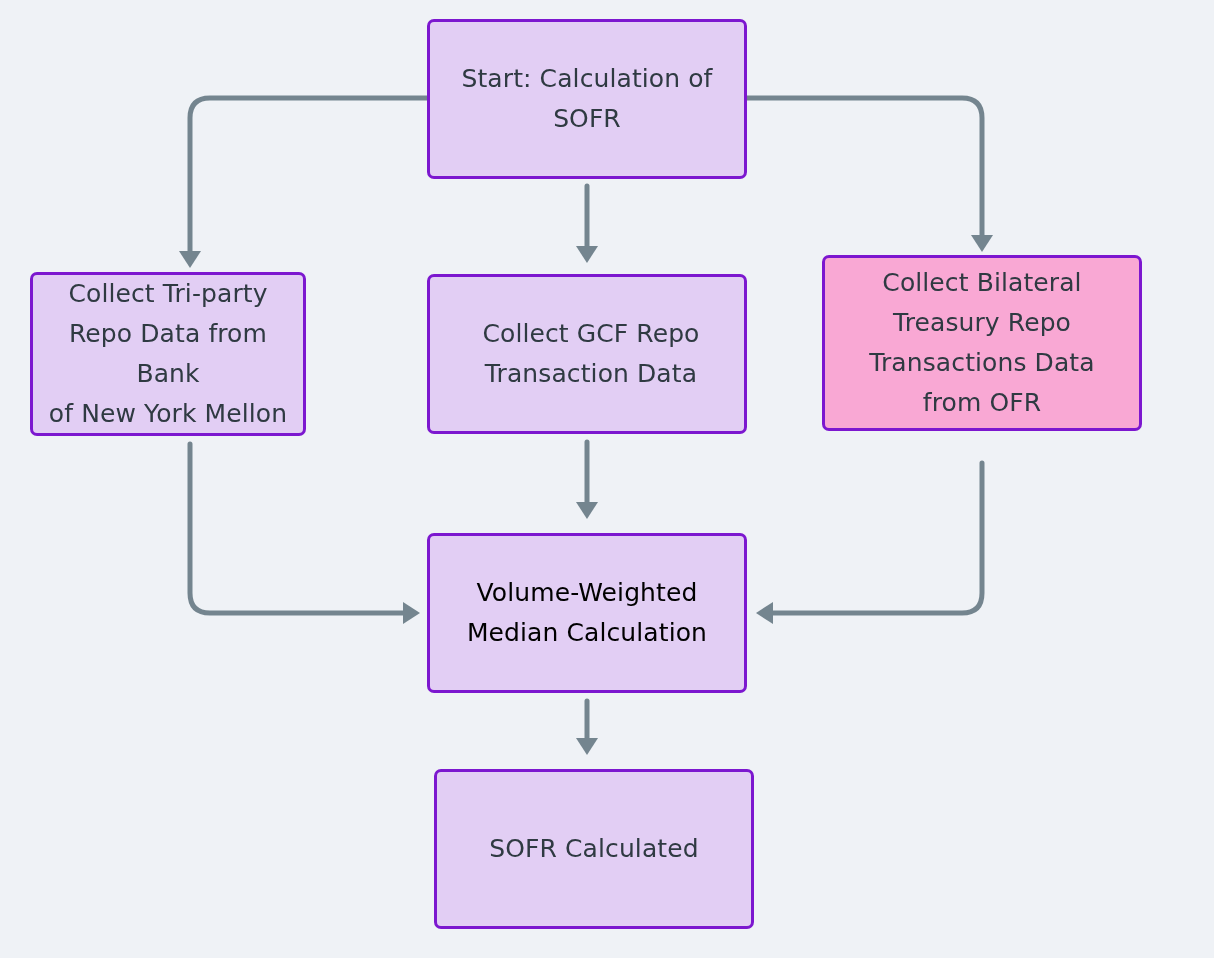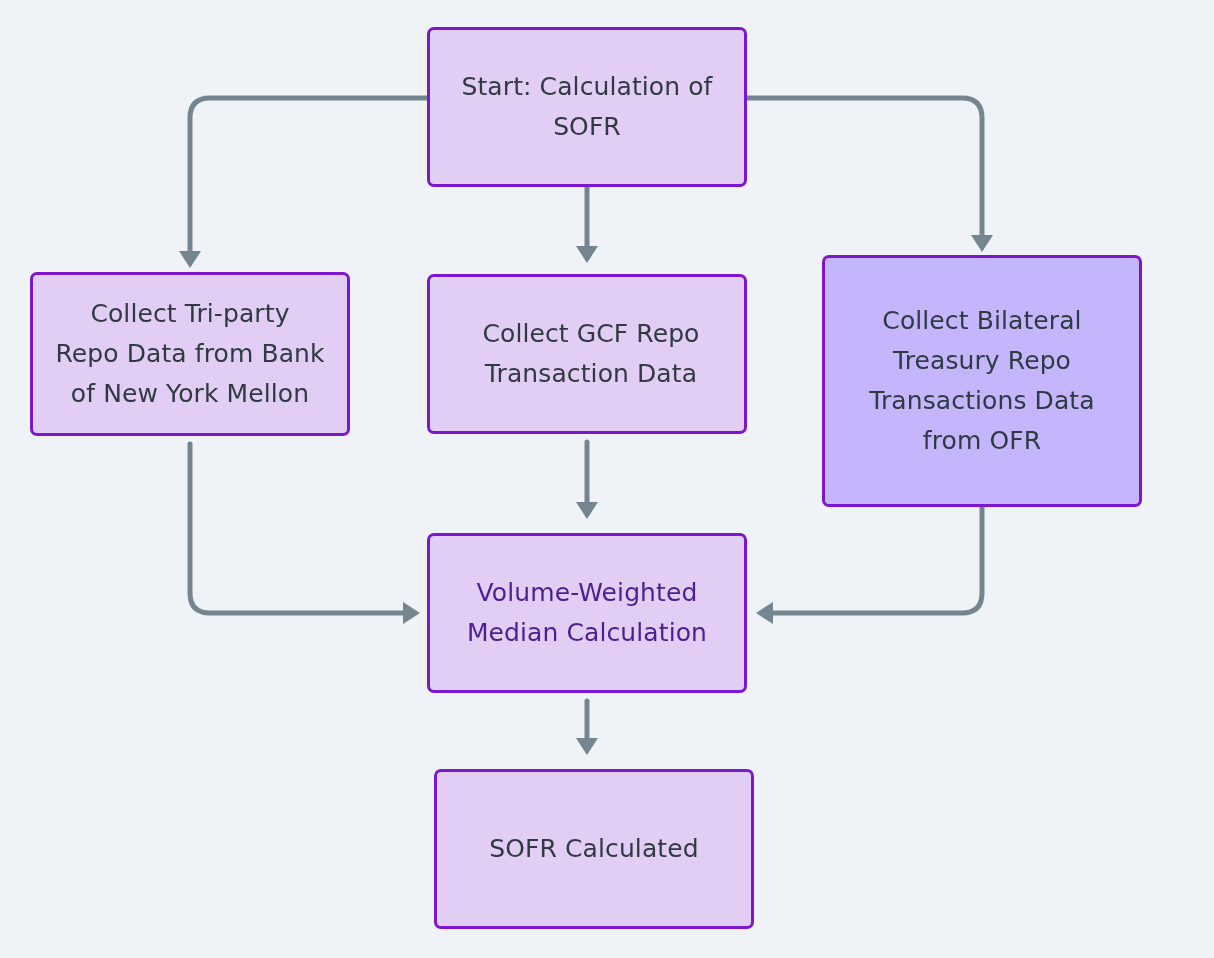--- a/index.html
+++ b/index.html
@@ -64,44 +64,44 @@
       <path d="M 190 444 L 190 593 Q 190 613 210 613 L 403 613" fill="none" stroke="#74858f" stroke-width="5" stroke-linecap="round" stroke-linejoin="round"></path>
       <polygon points="403,602 403,624 420,613" fill="#74858f"></polygon>
       <path d="M 587 442 L 587 502" fill="none" stroke="#74858f" stroke-width="5" stroke-linecap="round" stroke-linejoin="round"></path>
       <polygon points="576,502 598,502 587,519" fill="#74858f"></polygon>
       <path d="M 982 463 L 982 593 Q 982 613 962 613 L 773 613" fill="none" stroke="#74858f" stroke-width="5" stroke-linecap="round" stroke-linejoin="round"></path>
       <polygon points="773,602 773,624 756,613" fill="#74858f"></polygon>
       <path d="M 587 701 L 587 738" fill="none" stroke="#74858f" stroke-width="5" stroke-linecap="round" stroke-linejoin="round"></path>
       <polygon points="576,738 598,738 587,755" fill="#74858f"></polygon>
     </svg>
 
-  <div class="node" style="left: 427px; top: 19px; width: 320px; height: 160px; background: rgb(226, 206, 244); border-color: rgb(124, 23, 207); color: rgb(47, 58, 66); margin-top: 8px;">
+  <div class="node" style="left: 427px; top: 19px; width: 320px; height: 160px; background: rgb(226, 206, 244); border-color: rgb(124, 23, 207); color: rgb(47, 58, 66);">
     <span class="node-label">Start: Calculation of
 SOFR</span>
   </div>
 
-  <div class="node" style="left: 30px; top: 272px; width: 320px; height: 164px; background: rgb(226, 206, 244); border-color: rgb(124, 23, 207); color: rgb(47, 58, 66);">
+  <div class="node" style="left: 30px; top: 272px; width: 276px; height: 164px; background: rgb(226, 206, 244); border-color: rgb(124, 23, 207); color: rgb(47, 58, 66);">
     <span class="node-label">Collect Tri-party
 Repo Data from Bank
 of New York Mellon</span>
   </div>
 
   <div class="node" style="left: 427px; top: 274px; width: 320px; height: 160px; background: rgb(226, 206, 244); border-color: rgb(124, 23, 207); color: rgb(47, 58, 66); padding-left: 18px;">
     <span class="node-label">Collect GCF Repo
 Transaction Data</span>
   </div>
 
-  <div class="node" style="left: 822px; top: 255px; width: 320px; height: 252px; background: #c4b5fd; border-color: rgb(124, 23, 207); color: rgb(47, 58, 66);">
+  <div class="node" style="left: 822px; top: 255px; width: 320px; height: 176px; background: #f9a8d4; border-color: rgb(124, 23, 207); color: rgb(47, 58, 66);">
     <span class="node-label">Collect Bilateral
 Treasury Repo
 Transactions Data
 from OFR</span>
   </div>
 
-  <div class="node" style="left: 427px; top: 533px; width: 320px; height: 160px; background: rgb(226, 206, 244); border-color: rgb(124, 23, 207); color: #4c1d95;">
+  <div class="node" style="left: 427px; top: 533px; width: 320px; height: 160px; background: rgb(226, 206, 244); border-color: rgb(124, 23, 207); color: #000000;">
     <span class="node-label">Volume-Weighted
 Median Calculation</span>
   </div>
 
   <div class="node" style="left: 427px; top: 769px; width: 320px; height: 160px; background: rgb(226, 206, 244); border-color: rgb(124, 23, 207); color: rgb(47, 58, 66); margin-left: 7px;">
     <span class="node-label">SOFR Calculated</span>
   </div>
 
 </div>
 

